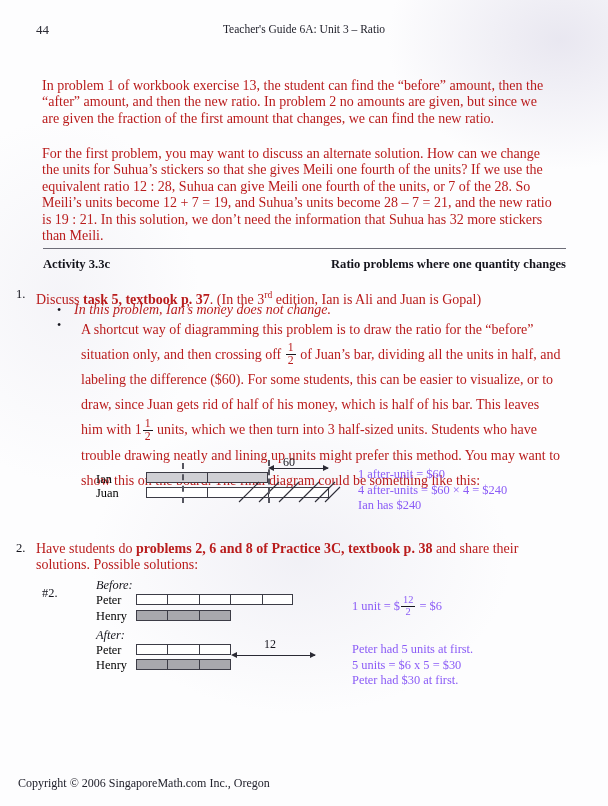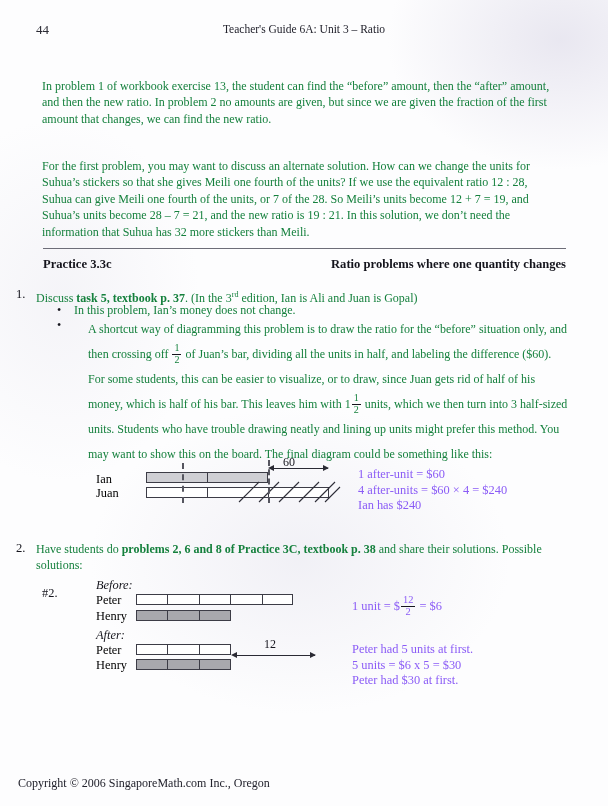--- a/index.html
+++ b/index.html
@@ -45,37 +45,37 @@
     position: absolute;
     left: 0; right: 0; top: 1px;
     text-align: center;
     font-size: 11.5px;
     color: #22222c;
   }
 
   
   .blk {
     position: absolute;
-    font-size: 12px;
+    font-size: 14px;
     line-height: 16.4px;
-    color: #15803d;
+    color: #b91c1c;
   }
   .bold { font-weight: bold; }
   .ital { font-style: italic; }
 
   .h-exercise {
     position: absolute;
     left: 42px; top: 50px;
     font-weight: bold;
     font-size: 13px;
     letter-spacing: 0.2px;
   }
 
   .para1 { left: 42px; top: 78px; width: 508px; }
-  .para2 { left: 42px; top: 146px; width: 512px; margin-top: 12px; }
+  .para2 { left: 42px; top: 146px; width: 512px; }
 
   hr.rule {
     position: absolute;
     left: 43px; top: 248px;
     width: 523px;
     height: 0;
     border: none;
     border-top: 1px solid #6d6d78;
     margin: 0;
   }
@@ -103,22 +103,22 @@
   .t2 { left: 36px; top: 541px; width: 520px; }
 
   .bullet {
     position: absolute;
     font-size: 12px;
     color: #15151d;
   }
   .b1 { left: 57px; top: 303px; }
   .b2 { left: 57px; top: 318px; }
 
-  .bt1 { left: 74px; top: 302px; width: 480px; }
-  .bt2 { left: 88px; top: 317px; width: 480px; line-height: 25px; }
+  .bt1 { left: 74px; top: 302px; width: 480px; font-style: italic; }
+  .bt2 { left: 81px; top: 317px; width: 480px; line-height: 25px; }
 
   
   .frac {
     display: inline-block;
     vertical-align: -0.46em;
     text-align: center;
     font-size: 0.84em;
     line-height: 1.02;
     margin: 0 1px;
   }
@@ -220,21 +220,21 @@
   </div>
 
 
   <div class="blk para1">In problem 1 of workbook exercise 13, the student can find the “before” amount, then the “after” amount, and then the new ratio. In problem 2 no amounts are given, but since we are given the fraction of the first amount that changes, we can find the new ratio.</div>
 
   <div class="blk para2">For the first problem, you may want to discuss an alternate solution. How can we change the units for Suhua’s stickers so that she gives Meili one fourth of the units? If we use the equivalent ratio 12 : 28, Suhua can give Meili one fourth of the units, or 7 of the 28. So Meili’s units become 12 + 7 = 19, and Suhua’s units become 28 – 7 = 21, and the new ratio is 19 : 21. In this solution, we don’t need the information that Suhua has 32 more stickers than Meili.</div>
 
   <hr class="rule">
 
   <div class="activity-row">
-    <span class="left">Practice 3.3c</span>
+    <span class="left">Activity 3.3c</span>
     <span class="right">Ratio problems where one quantity changes</span>
   </div>
 
   <div class="item-num n1">1.</div>
   <div class="blk t1"><span>Discuss </span><span class="bold">task 5, textbook p. 37</span><span>. (In the 3</span><sup class="ord">rd</sup><span> edition, Ian is Ali and Juan is Gopal)</span></div>
 
   <div class="bullet b1">•</div>
   <div class="blk bt1">In this problem, Ian’s money does not change.</div>
 
   <div class="bullet b2">•</div>

